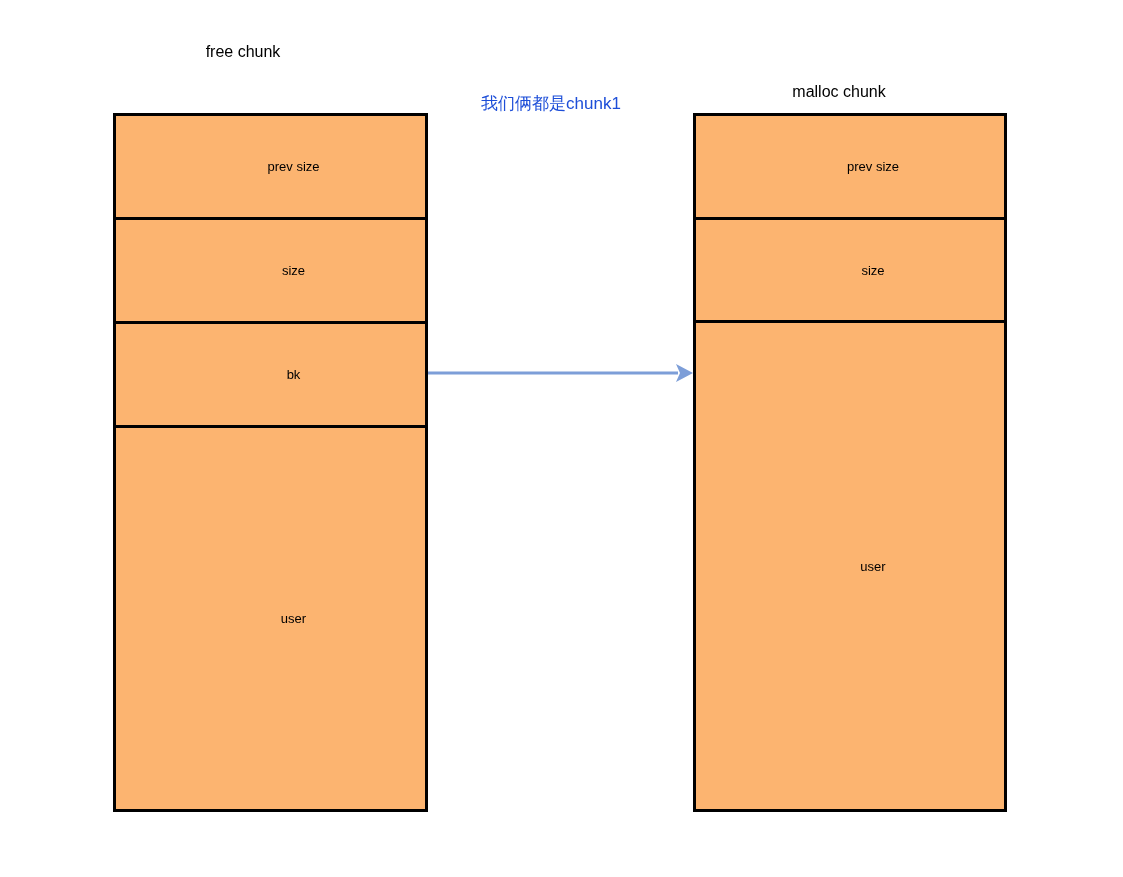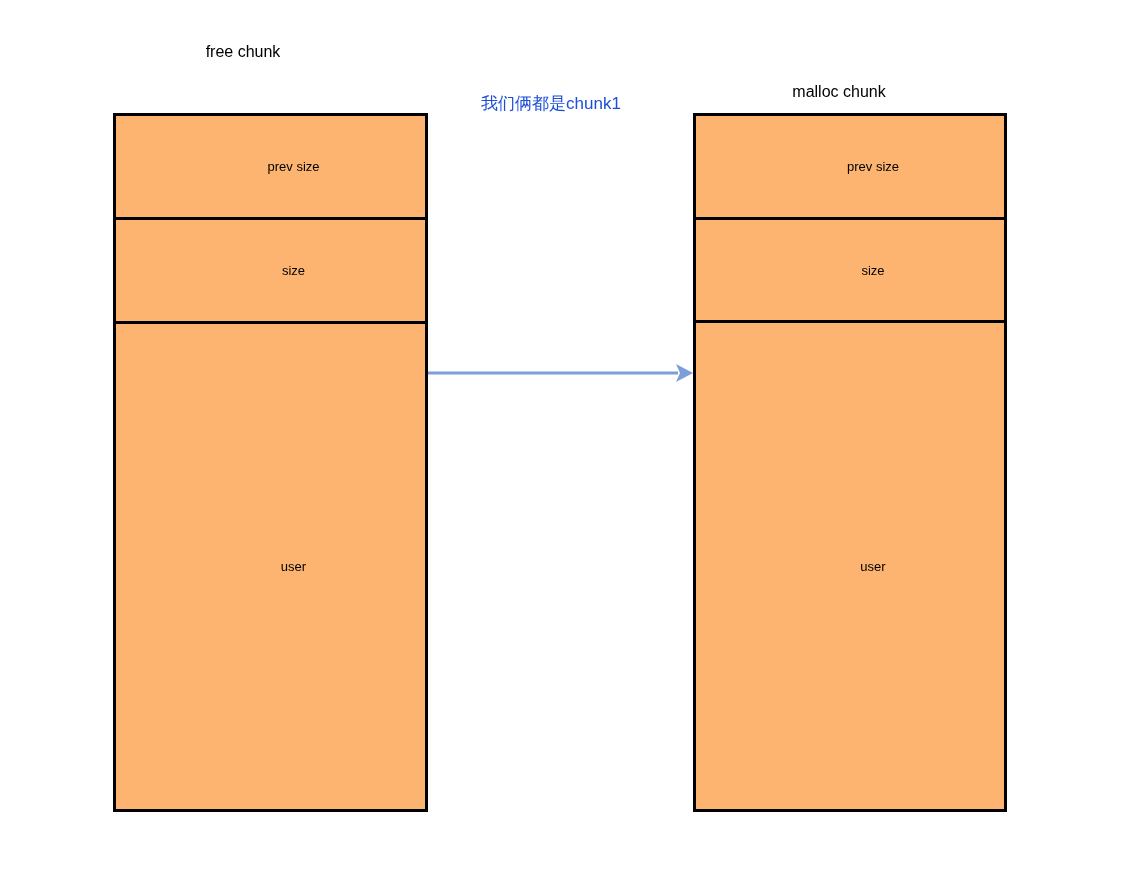--- a/index.html
+++ b/index.html
@@ -74,20 +74,21 @@
 
   <div class="title" id="free-chunk-title">free chunk</div>
 
   <div class="title" id="malloc-chunk-title">malloc chunk</div>
 
   <div class="annotation">我们俩都是chunk1</div>
 
   <div class="chunk" id="free-chunk">
     <div class="row h104">prev size</div>
     <div class="row h104">size</div>
+    <div class="row h104">bk</div>
     <div class="row last">user</div>
   </div>
 
   <div class="chunk" id="malloc-chunk">
     <div class="row h104">prev size</div>
     <div class="row h103">size</div>
     <div class="row last">user</div>
   </div>
 
   <svg class="arrow-svg" viewBox="0 0 265 24">

